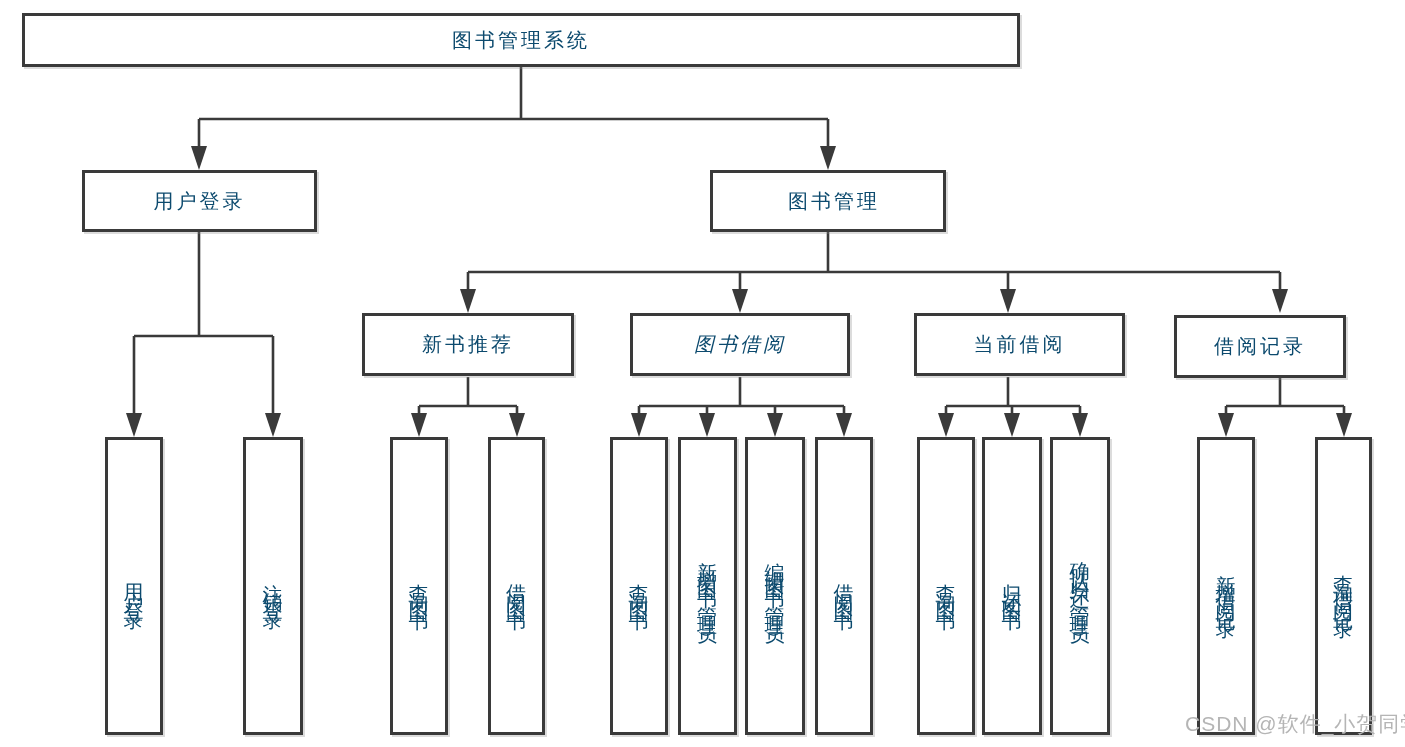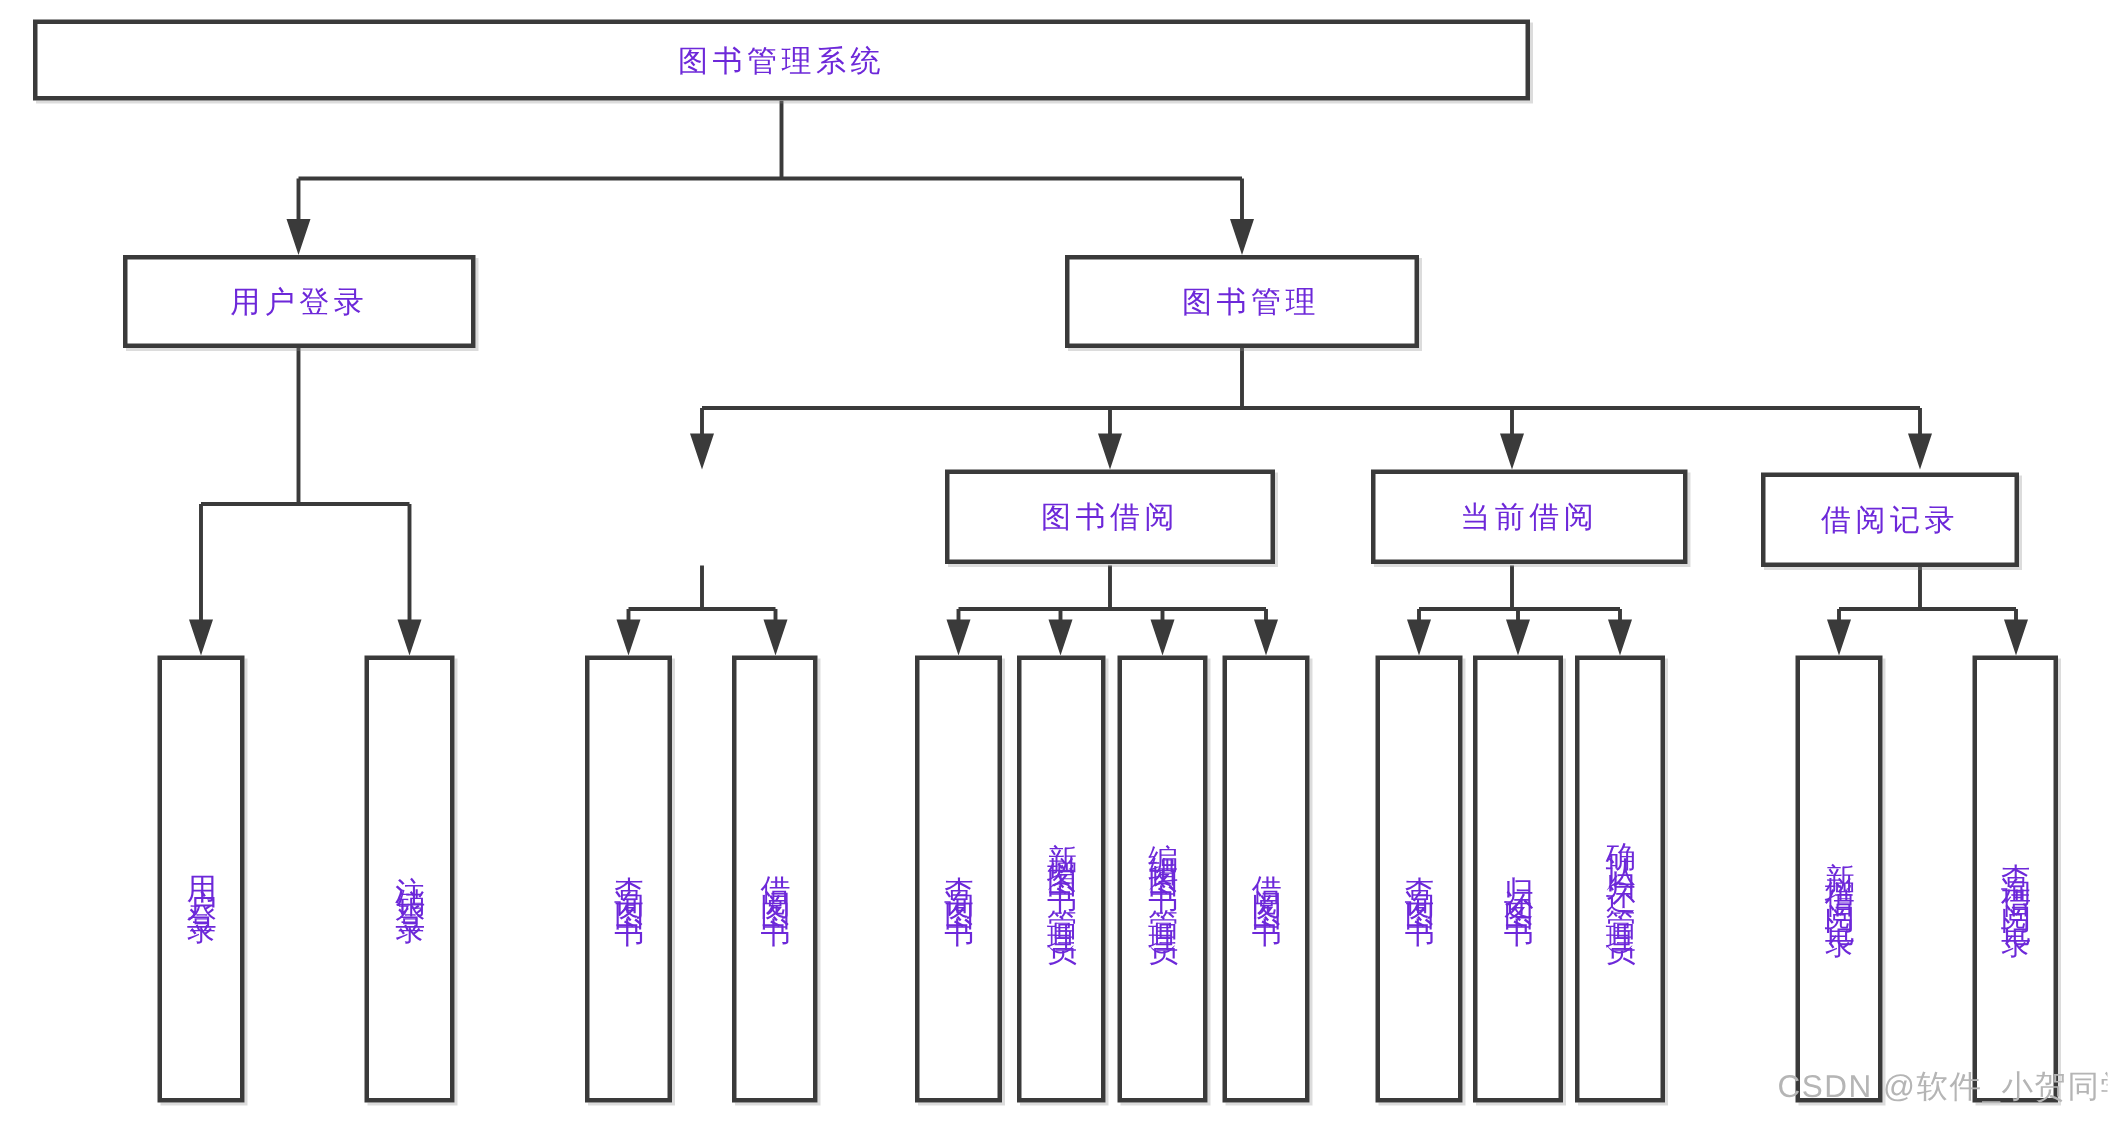--- a/index.html
+++ b/index.html
@@ -5,37 +5,37 @@
   html,body{margin:0;padding:0;}
   body{
     width:1405px;height:747px;position:relative;overflow:hidden;
     background:#ffffff;
     font-family:"Liberation Sans","DejaVu Sans",sans-serif;
   }
   #stage{position:absolute;left:0;top:0;width:1405px;height:747px;}
   svg.connectors{position:absolute;left:0;top:0;z-index:1;}
   .hbox,.vbox{
     position:absolute;box-sizing:border-box;background:#ffffff;
-    border:3px solid #3a3a3a;color:#6d28d9;z-index:2;
+    border:3px solid #3a3a3a;color:#0c4a6e;z-index:2;
     display:flex;align-items:center;justify-content:center;
     box-shadow:2px 2px 0 rgba(140,140,140,0.30);
   }
   .hbox{font-size:20px;letter-spacing:3px;}
   .hbox.root{border-width:3px;}
   .vbox{font-size:20px;}
   .vbox .vtext{
     writing-mode:vertical-rl;text-orientation:mixed;
     letter-spacing:9px;line-height:1;white-space:nowrap;
   }
   
   .n-root {left:22px;  top:13px;  width:998px; height:54px;}
   .n-l2a  {left:82px;  top:170px; width:235px; height:62px;}
   .n-l2b  {left:710px; top:170px; width:236px; height:62px;padding-left:12px;}
   .n-l3a  {left:362px; top:313px; width:212px; height:63px;}
-  .n-l3b  {left:630px; top:313px; width:220px; height:63px;}
+  .n-l3b  {left:630px; top:313px; width:220px; height:63px;font-style:italic;}
   .n-l3c  {left:914px; top:313px; width:211px; height:63px;}
   .n-l3d  {left:1174px;top:315px; width:172px; height:63px;}
   
   .v{top:437px;height:298px;}
   .v1 {left:105px; width:58px;}
   .v2 {left:243px; width:60px;}
   .v3 {left:390px; width:58px;}
   .v4 {left:488px; width:57px;}
   .v5 {left:610px; width:58px;}
   .v6 {left:678px; width:59px;}
@@ -78,20 +78,21 @@
          M938 413L954 413L946 437Z M1004 413L1020 413L1012 437Z
          M1072 413L1088 413L1080 437Z
          M1218 413L1234 413L1226 437Z M1336 413L1352 413L1344 437Z"></path>
   </svg>
 
   <div class="hbox root n-root">图书管理系统</div>
 
   <div class="hbox n-l2a">用户登录</div>
   <div class="hbox n-l2b">图书管理</div>
 
+  <div class="hbox n-l3a">新书推荐</div>
   <div class="hbox n-l3b">图书借阅</div>
   <div class="hbox n-l3c">当前借阅</div>
   <div class="hbox n-l3d">借阅记录</div>
 
   <div class="vbox v v1">
     <span class="vtext">用户登录</span>
     </div>
   <div class="vbox v v2">
     <span class="vtext">注销登录</span>
     </div>

